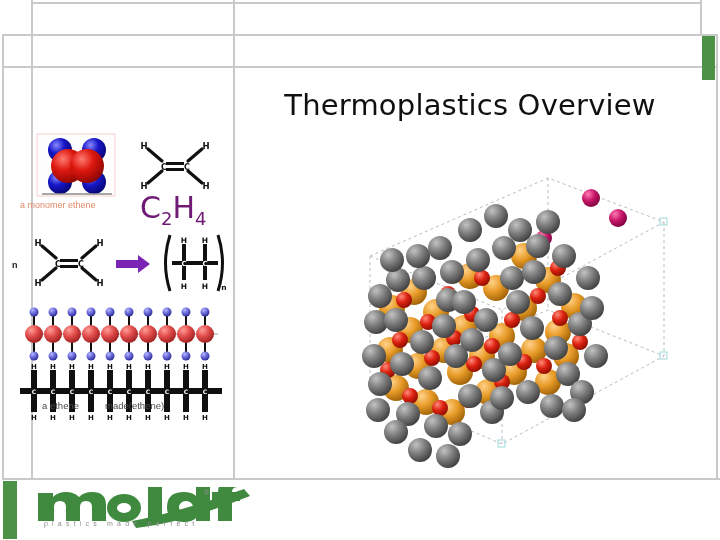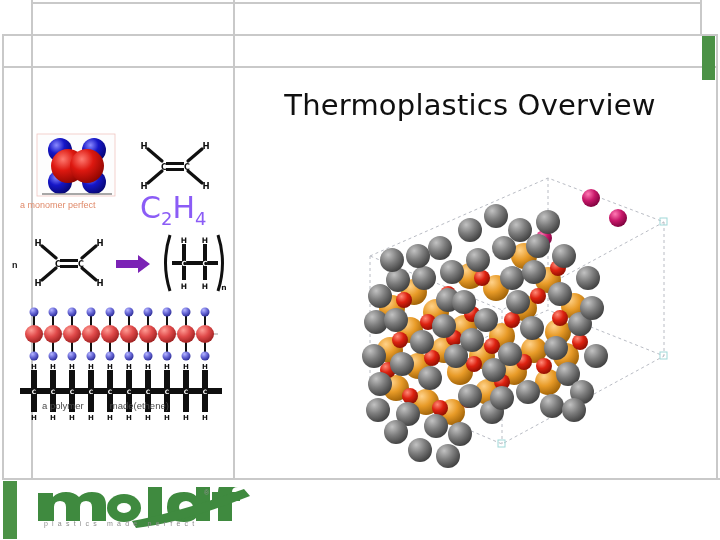--- a/index.html
+++ b/index.html
@@ -70,21 +70,21 @@
     color: #4a4a4a;
     white-space: nowrap;
   }
   #polymer-labels .gap { display: inline-block; width: 26px; }
 
   #formula {
     position: absolute;
     left: 128px;
     top: 58px;
     font-size: 30px;
-    color: #8b5cf6;
+    color: #701a75;
     font-family: "DejaVu Sans", sans-serif;
   }
   #formula sub { font-size: 18px; }
 
   #n-left {
     position: absolute;
     left: 0px;
     top: 128px;
     font-size: 9px;
     font-weight: bold;
@@ -165,21 +165,21 @@
       <rect x="25" y="2" width="78" height="62" fill="#fdfdfd" stroke="#f0c6c0" stroke-width="0.8"></rect>
       <circle cx="48" cy="18" r="12" fill="url(#blueSph)"></circle>
       <circle cx="82" cy="18" r="12" fill="url(#blueSph)"></circle>
       <circle cx="48" cy="50" r="12" fill="url(#blueSph)"></circle>
       <circle cx="82" cy="50" r="12" fill="url(#blueSph)"></circle>
       <circle cx="56" cy="34" r="17" fill="url(#redSph)"></circle>
       <circle cx="75" cy="34" r="17" fill="url(#redSph)"></circle>
       <line x1="30" y1="62" x2="100" y2="62" stroke="#8a8a8a" stroke-width="1.4"></line>
     </svg>
 
-    <div id="monomer-label">a monomer   perfect</div>
+    <div id="monomer-label">a monomer   ethene</div>
 
     <svg width="90" height="60" style="position:absolute; left:118px; top:5px;">
       <g stroke="#101010" stroke-width="3.2" stroke-linecap="round">
         <line x1="18" y1="12" x2="32" y2="24"></line>
         <line x1="72" y1="12" x2="58" y2="24"></line>
         <line x1="18" y1="46" x2="32" y2="34"></line>
         <line x1="72" y1="46" x2="58" y2="34"></line>
       </g>
       <rect x="36" y="25" width="18" height="3" fill="#101010"></rect>
       <rect x="36" y="31" width="18" height="3" fill="#101010"></rect>
@@ -381,21 +381,21 @@
         <g transform="translate(193,0)">
             <rect x="-3" y="10" width="6" height="42" fill="#101010"></rect>
             <text x="0" y="9" font-family="DejaVu Sans, sans-serif" font-size="7" font-weight="bold" fill="#101010" text-anchor="middle">H</text>
             <text x="0" y="60" font-family="DejaVu Sans, sans-serif" font-size="7" font-weight="bold" fill="#101010" text-anchor="middle">H</text>
             <text x="0" y="33.5" font-family="DejaVu Sans, sans-serif" font-size="6" font-weight="bold" fill="#ffffff" text-anchor="middle">C</text>
           </g>
       </g>
     </svg>
 
     <div id="polymer-labels">
-      <span>a polymer</span><span class="gap"></span><span>made(ethene)</span>
+      <span>a ethene</span><span class="gap"></span><span>made(ethene)</span>
     </div>
   </div>
 
   <div id="molecule-view">
     <svg width="330" height="310" viewBox="0 0 330 310">
       <defs>
         <radialGradient id="gGrey" cx="34%" cy="28%" r="78%">
           <stop offset="0%" stop-color="#c2c2c2"></stop>
           <stop offset="48%" stop-color="#7d7d7d"></stop>
           <stop offset="100%" stop-color="#3c3c3c"></stop>

